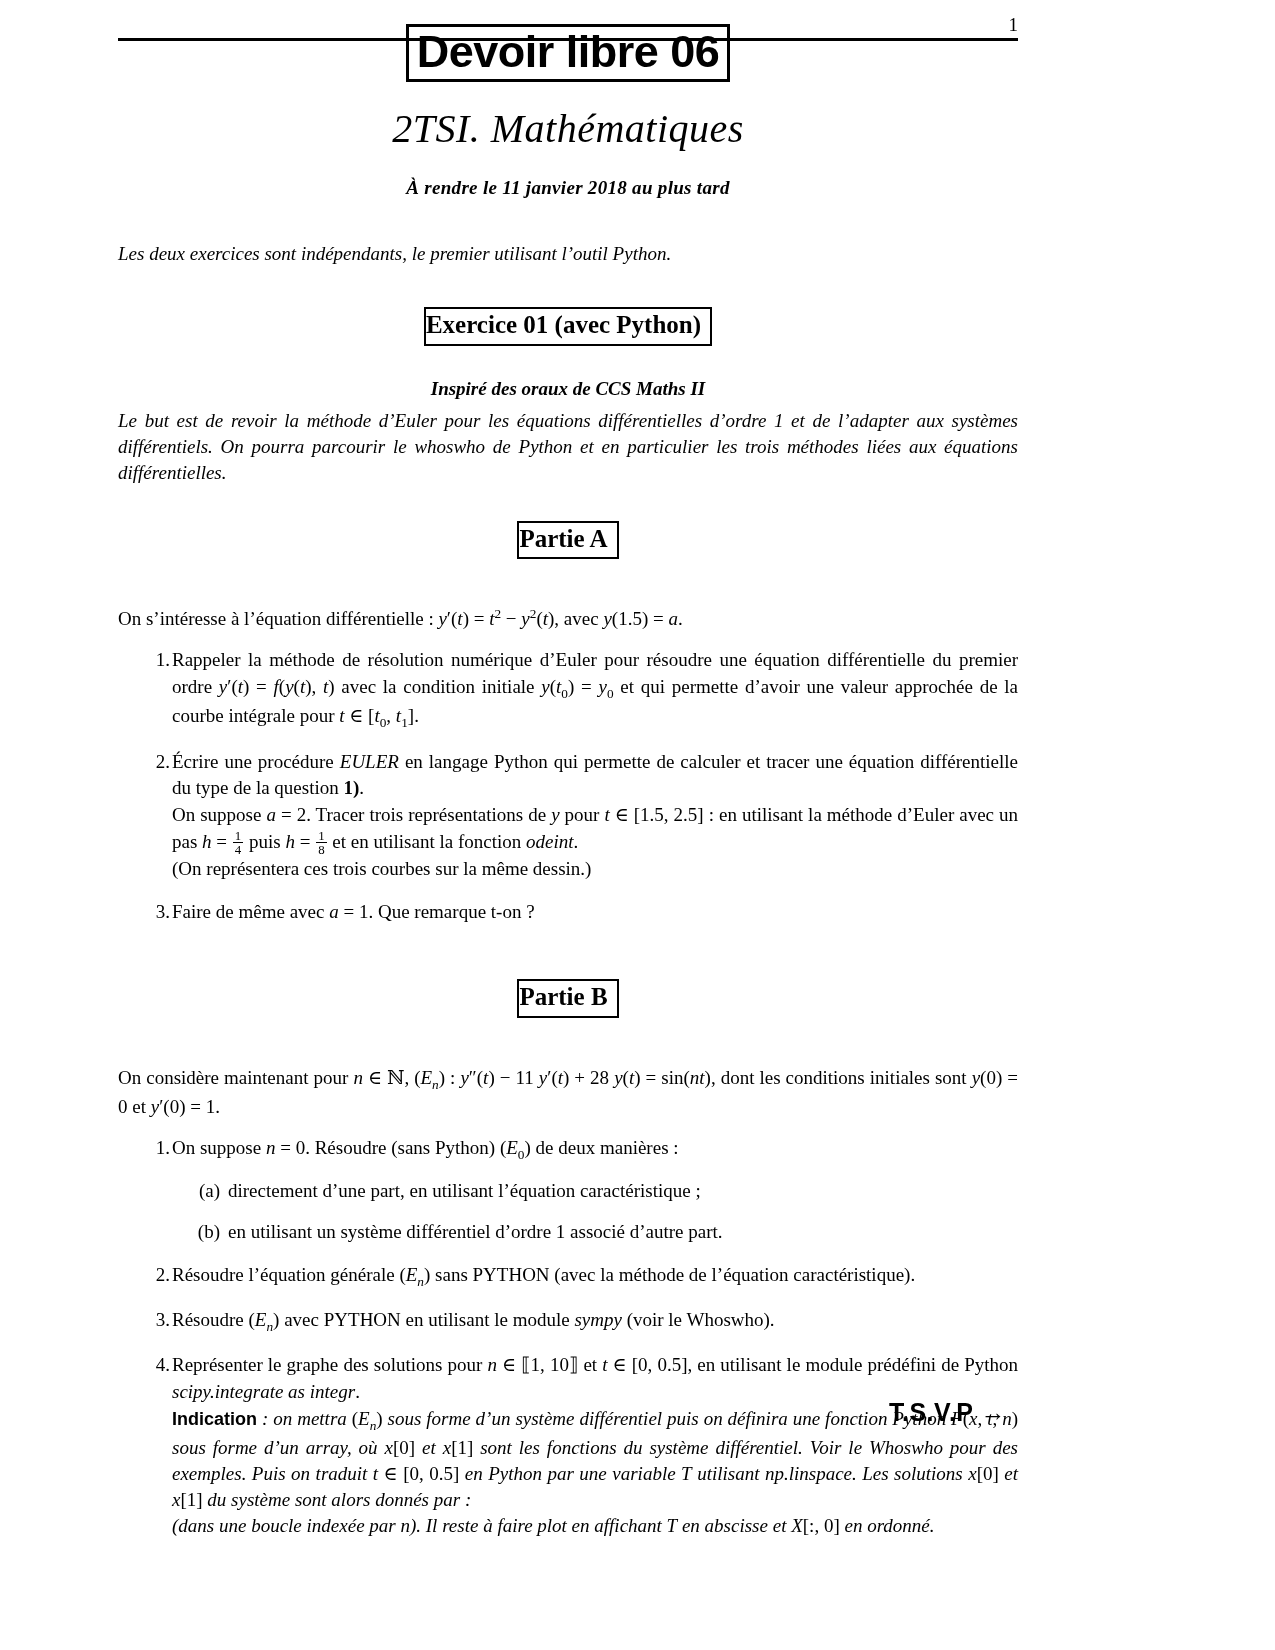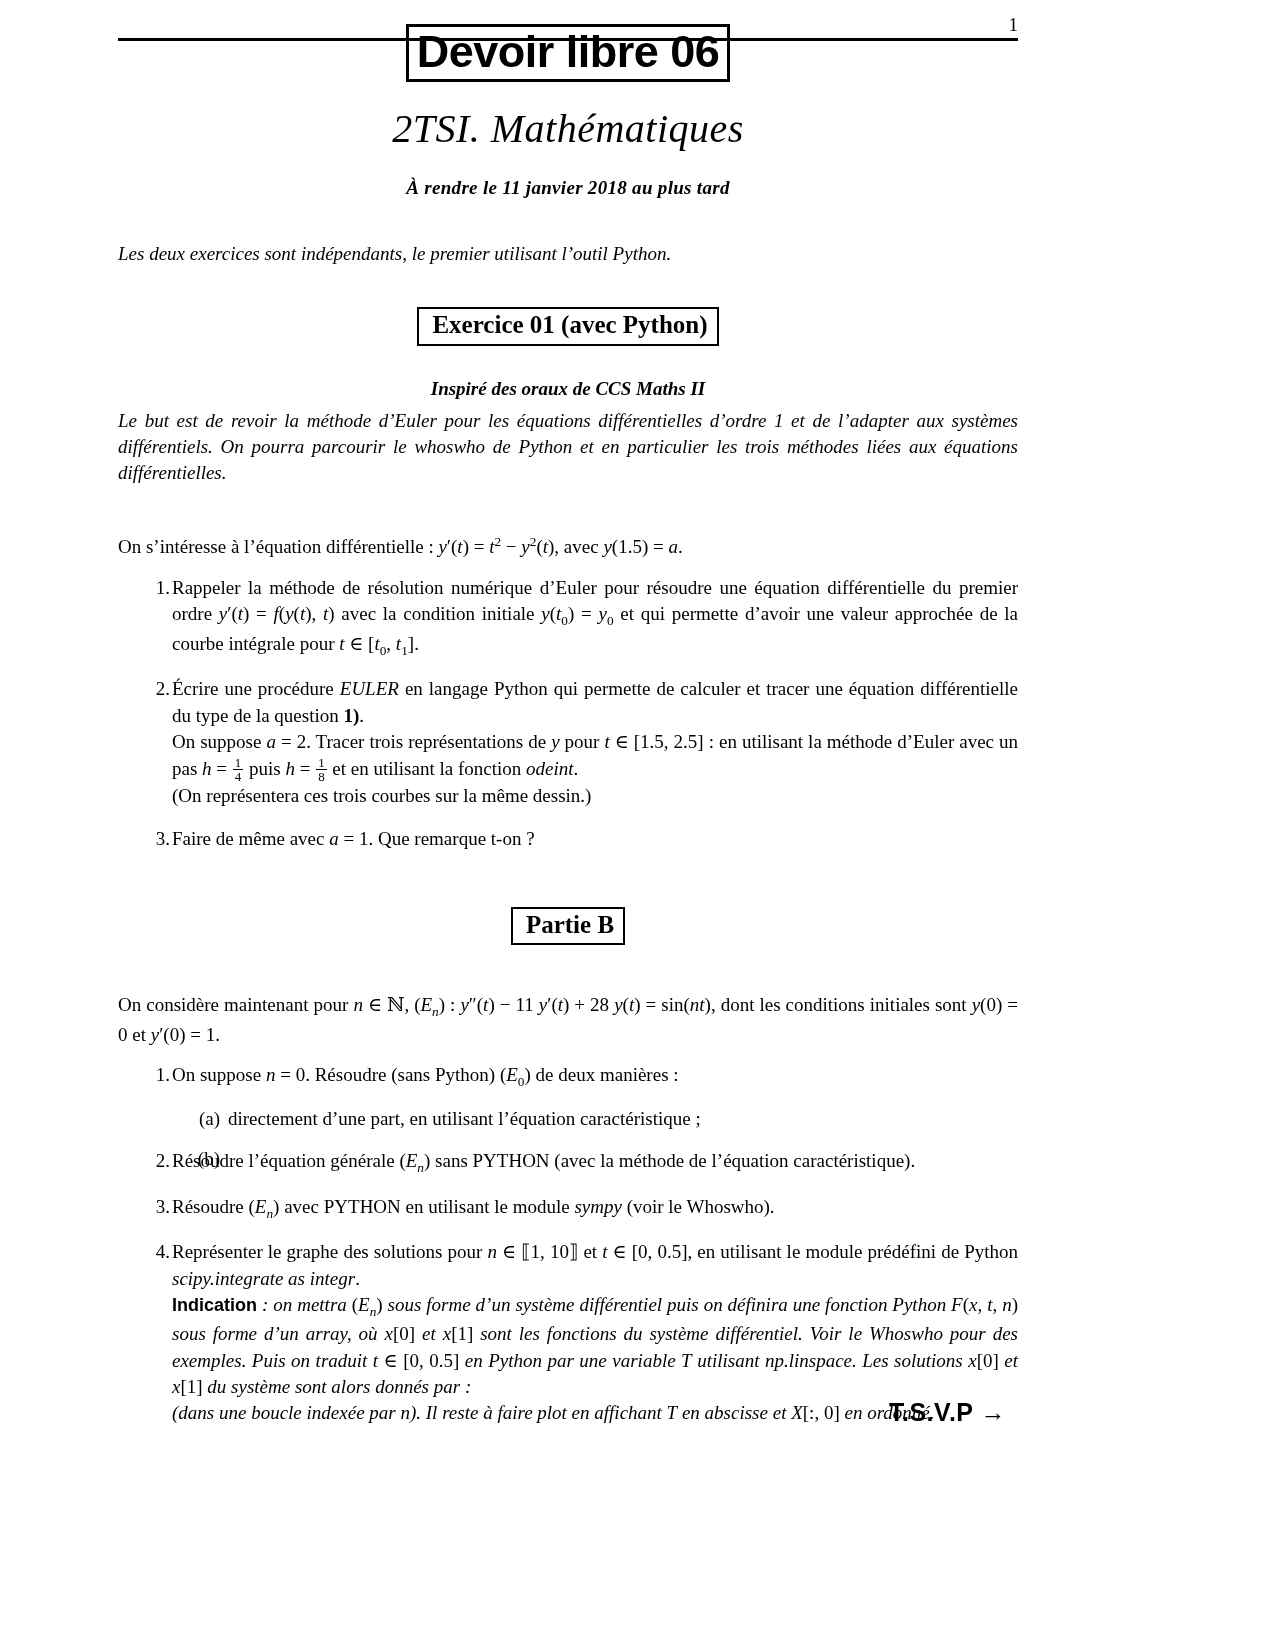--- a/index.html
+++ b/index.html
@@ -84,21 +84,21 @@
     font-size: 19px;
     margin-top: 44px;
   }
 
   .centered-box-row {
     text-align: center;
   }
   .boxed-heading {
     display: inline-block;
     border: 2px solid #000;
-    padding: 2px 9px 4px 13px;
+    padding: 2px 9px 4px 0;
     font-weight: bold;
     font-size: 25px;
     line-height: 1.15;
   }
   .ex-heading-row { margin-top: 42px; }
   .partie-a-row   { margin-top: 34px; }
   .partie-b-row   { margin-top: 54px; text-align: center; }
 
   .subhead-bold-italic {
     font-weight: bold;
@@ -227,20 +227,23 @@
     <div class="intro-line">Les deux exercices sont indépendants, le premier utilisant l’outil Python.</div>
 
     <div class="centered-box-row ex-heading-row">
       <span class="boxed-heading">Exercice 01 (avec Python)</span>
     </div>
 
     <div class="subhead-bold-italic">Inspiré des oraux de CCS Maths II</div>
 
     <div class="italic-para">Le but est de revoir la méthode d’Euler pour les équations différentielles d’ordre 1 et de l’adapter aux systèmes différentiels. On pourra parcourir le whoswho de Python et en particulier les trois méthodes liées aux équations différentielles.</div>
 
+    <div class="centered-box-row partie-a-row">
+      <span class="boxed-heading">Partie A</span>
+    </div>
 
     <div class="body-para">
       <span>On s’intéresse à l’équation différentielle : </span><span class="mi">y</span><span class="mrm">′(</span><span class="mi">t</span><span class="mrm">) = </span><span class="mi">t</span><sup class="mr">2</sup><span class="mrm"> − </span><span class="mi">y</span><sup class="mr">2</sup><span class="mrm">(</span><span class="mi">t</span><span class="mrm">), avec </span><span class="mi">y</span><span class="mrm">(1.5) = </span><span class="mi">a</span><span class="mrm">.</span>
     </div>
 
     <ol class="num spaced">
       <li>
         <span class="marker">1.</span>
         <span>Rappeler la méthode de résolution numérique d’Euler pour résoudre une équation différentielle du premier ordre </span><span class="mi">y</span><span class="mrm">′(</span><span class="mi">t</span><span class="mrm">) = </span><span class="mi">f</span><span class="mrm">(</span><span class="mi">y</span><span class="mrm">(</span><span class="mi">t</span><span class="mrm">), </span><span class="mi">t</span><span class="mrm">)</span><span> avec la condition initiale </span><span class="mi">y</span><span class="mrm">(</span><span class="mi">t</span><sub class="mr">0</sub><span class="mrm">) = </span><span class="mi">y</span><sub class="mr">0</sub><span> et qui permette d’avoir une valeur approchée de la courbe intégrale pour </span><span class="mi">t</span><span class="mrm"> ∈ [</span><span class="mi">t</span><sub class="mr">0</sub><span class="mrm">, </span><span class="mi">t</span><sub class="mr">1</sub><span class="mrm">]</span><span>.</span>
       </li>
@@ -270,20 +273,21 @@
       <li>
         <span class="marker">1.</span>
         <span>On suppose </span><span class="mi">n</span><span class="mrm"> = 0</span><span>. Résoudre (sans Python) </span><span class="mrm">(</span><span class="mi">E</span><sub class="mr">0</sub><span class="mrm">)</span><span> de deux manières :</span>
         <ol class="alpha">
           <li>
             <span class="marker">(a)</span>
             <span>directement d’une part, en utilisant l’équation caractéristique ;</span>
           </li>
           <li>
             <span class="marker">(b)</span>
+            <span>en utilisant un système différentiel d’ordre 1 associé d’autre part.</span>
           </li>
         </ol>
       </li>
 
       <li>
         <span class="marker">2.</span>
         <span>Résoudre l’équation générale </span><span class="mrm">(</span><span class="mi">E</span><sub class="m">n</sub><span class="mrm">)</span><span> sans PYTHON (avec la méthode de l’équation caractéristique).</span>
       </li>
 
       <li>

